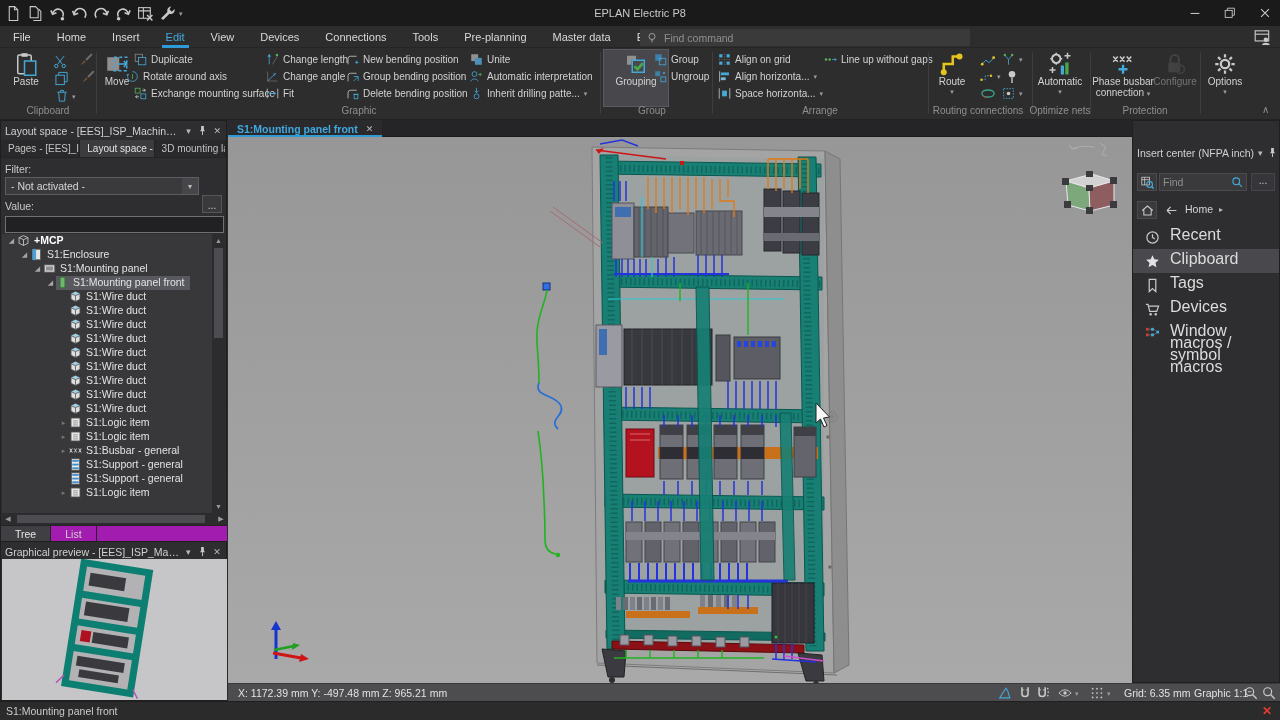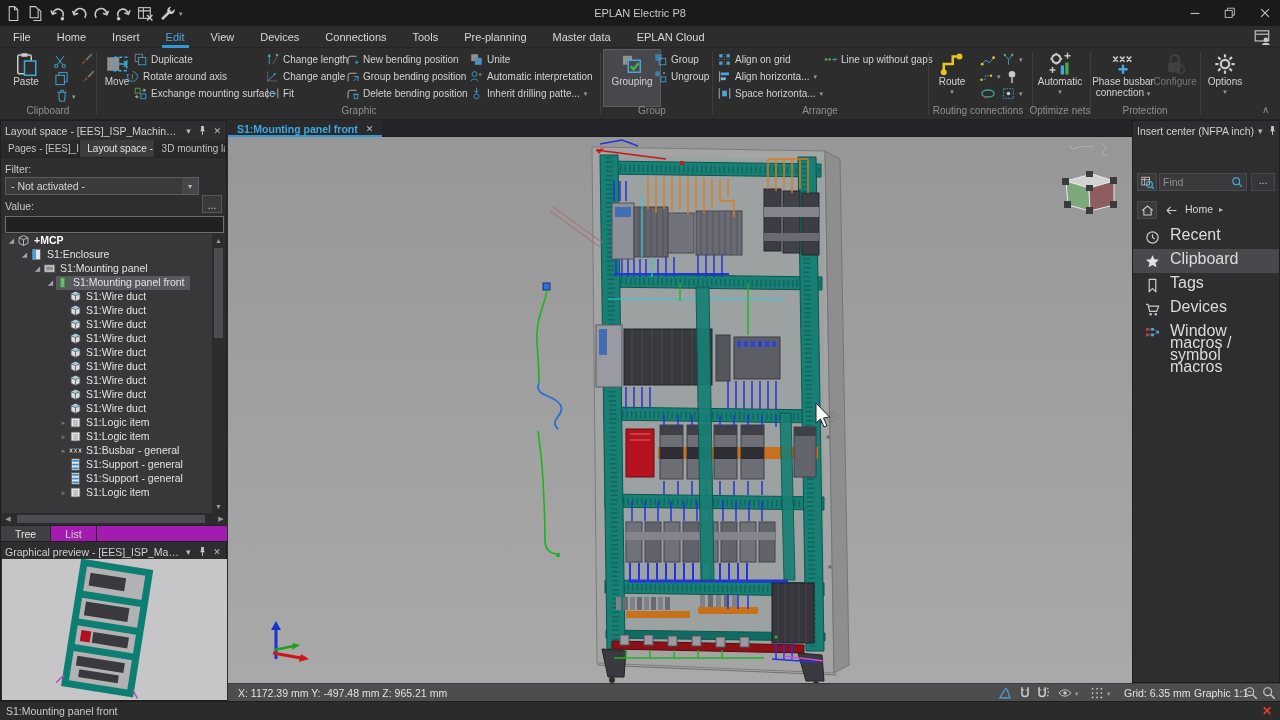--- a/index.html
+++ b/index.html
@@ -22,21 +22,21 @@
 .mtab.active:after{content:"";position:absolute;left:9px;right:9px;bottom:0;height:3px;background:#2e9bd6}
 #cmdbox{position:absolute;left:640px;top:3px;width:330px;height:17px;background:#3a3a3a;display:flex;align-items:center;padding:0 6px;gap:6px}
 #cmdbox .ci{width:12px;height:12px;flex:0 0 12px}
 #cmdbox input{flex:1;background:transparent;border:0;outline:0;color:#bfbfbf;font-size:10.5px;font-family:inherit}
 #cmdbox input::placeholder{color:#8f8f8f}
 .mr-icon{position:absolute;right:8px;top:2px;width:19px;height:18px}
 
 #ribbon{position:absolute;left:0;top:48px;width:1280px;height:72px;background:#2d2d2d;border-bottom:1px solid #222}
 .rsep{position:absolute;top:4px;width:1px;height:62px;background:#3e3e3e}
 .glabel{position:absolute;top:57px;height:13px;font-size:10px;color:#8f8f8f;text-align:center;white-space:nowrap}
-.bigbtn{position:absolute;top:2px;width:56px;height:56px;display:flex;flex-direction:column;align-items:center;gap:1px;padding-top:2px}
+.bigbtn{position:absolute;top:2px;width:64px;height:56px;display:flex;flex-direction:column;align-items:center;gap:1px;padding-top:2px}
 .bigbtn .bi{width:24px;height:24px}
 .bigbtn .blbl{font-size:10px;color:#d2d2d2;line-height:10px;text-align:left;white-space:nowrap}
 .bigbtn.on{background:#47474c;outline:1px solid #5a5a60}
 .bigbtn.dim{opacity:.42}
 .rbtn{position:absolute;height:15px;display:flex;align-items:center;gap:4px;white-space:nowrap}
 .rbtn .ri{width:13px;height:13px;flex:0 0 13px}
 .rbtn .rlbl{font-size:10px;color:#d2d2d2}
 .sbtn{position:absolute;width:16px;height:15px}
 .dim2{opacity:.42}
 .caret{font-size:7px;color:#9a9a9a;line-height:7px}
@@ -196,20 +196,29 @@
         <div class="mtab">Insert</div>
         <div class="mtab active">Edit</div>
         <div class="mtab">View</div>
         <div class="mtab">Devices</div>
         <div class="mtab">Connections</div>
         <div class="mtab">Tools</div>
         <div class="mtab">Pre-planning</div>
         <div class="mtab">Master data</div>
         <div class="mtab">EPLAN Cloud</div>
       </div>
+    <div id="cmdbox">
+      <span class="ci" data-icon="bulb">
+          <svg viewBox="0 0 16 16">
+            <circle cx="8" cy="6" r="4" fill="none" stroke="#a0a0a0" stroke-width="1.3"></circle>
+            <path d="M6.5 11h3M6.8 13h2.4" stroke="#a0a0a0"></path>
+          </svg>
+        </span>
+      <input placeholder="Find command" style="">
+    </div>
     <span class="mr-icon" data-icon="persontable">
         <svg viewBox="0 0 16 16">
           <rect x="1.5" y="2.5" width="12" height="9" fill="none" stroke="#c9c9c9"></rect>
           <path d="M1.5 5.5h12" stroke="#c9c9c9"></path>
           <circle cx="11" cy="10.5" r="2" fill="#c9c9c9"></circle>
           <path d="M7.5 15c.5-2.5 6.5-2.5 7 0z" fill="#c9c9c9"></path>
         </svg>
       </span>
   </div>
 
@@ -1228,21 +1237,21 @@
       </span>
     <span class="si" style="left:1034px" data-icon="zoomin">
         <svg viewBox="0 0 16 16">
           <circle cx="6.5" cy="6.5" r="4.5" fill="none" stroke="#c9c9c9" stroke-width="1.4"></circle>
           <path d="M10 10l4.5 4.5" stroke="#c9c9c9" stroke-width="1.6"></path>
         </svg>
       </span>
   </div>
 
   <div id="ic">
-    <div class="phead" style="margin-top:0">
+    <div class="phead" style="margin-top:22px">
       <span>Insert center (NFPA inch)</span>
       <span class="sp"></span>
       <span class="phicon">▾</span>
       <span class="phicon">
           <span style="width:11px;height:11px" data-icon="pinny">
             <svg viewBox="0 0 16 16">
               <path d="M6 1.5h4v5l1.5 2.5h-7L6 6.5z" fill="#c9c9c9"></path>
               <path d="M8 9v5.5" stroke="#c9c9c9" stroke-width="1.4"></path>
             </svg>
           </span>

